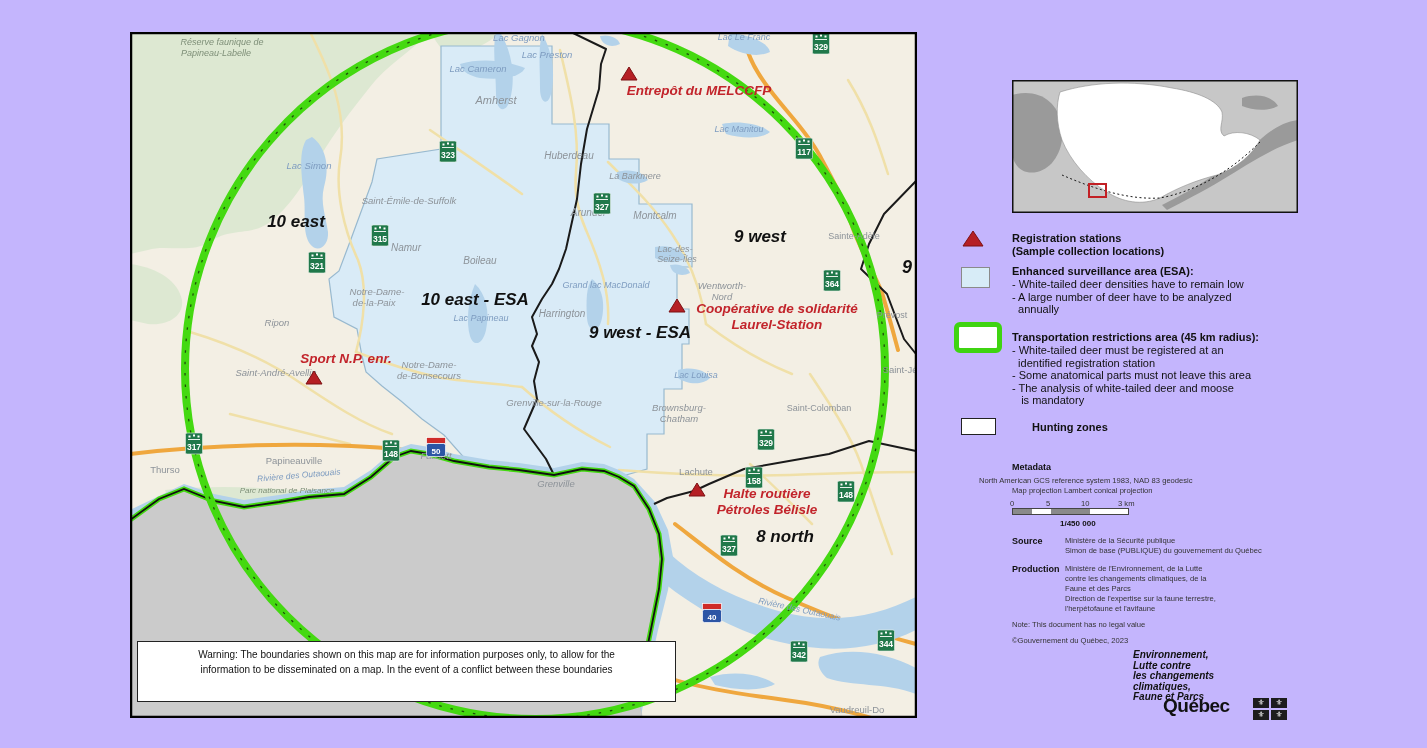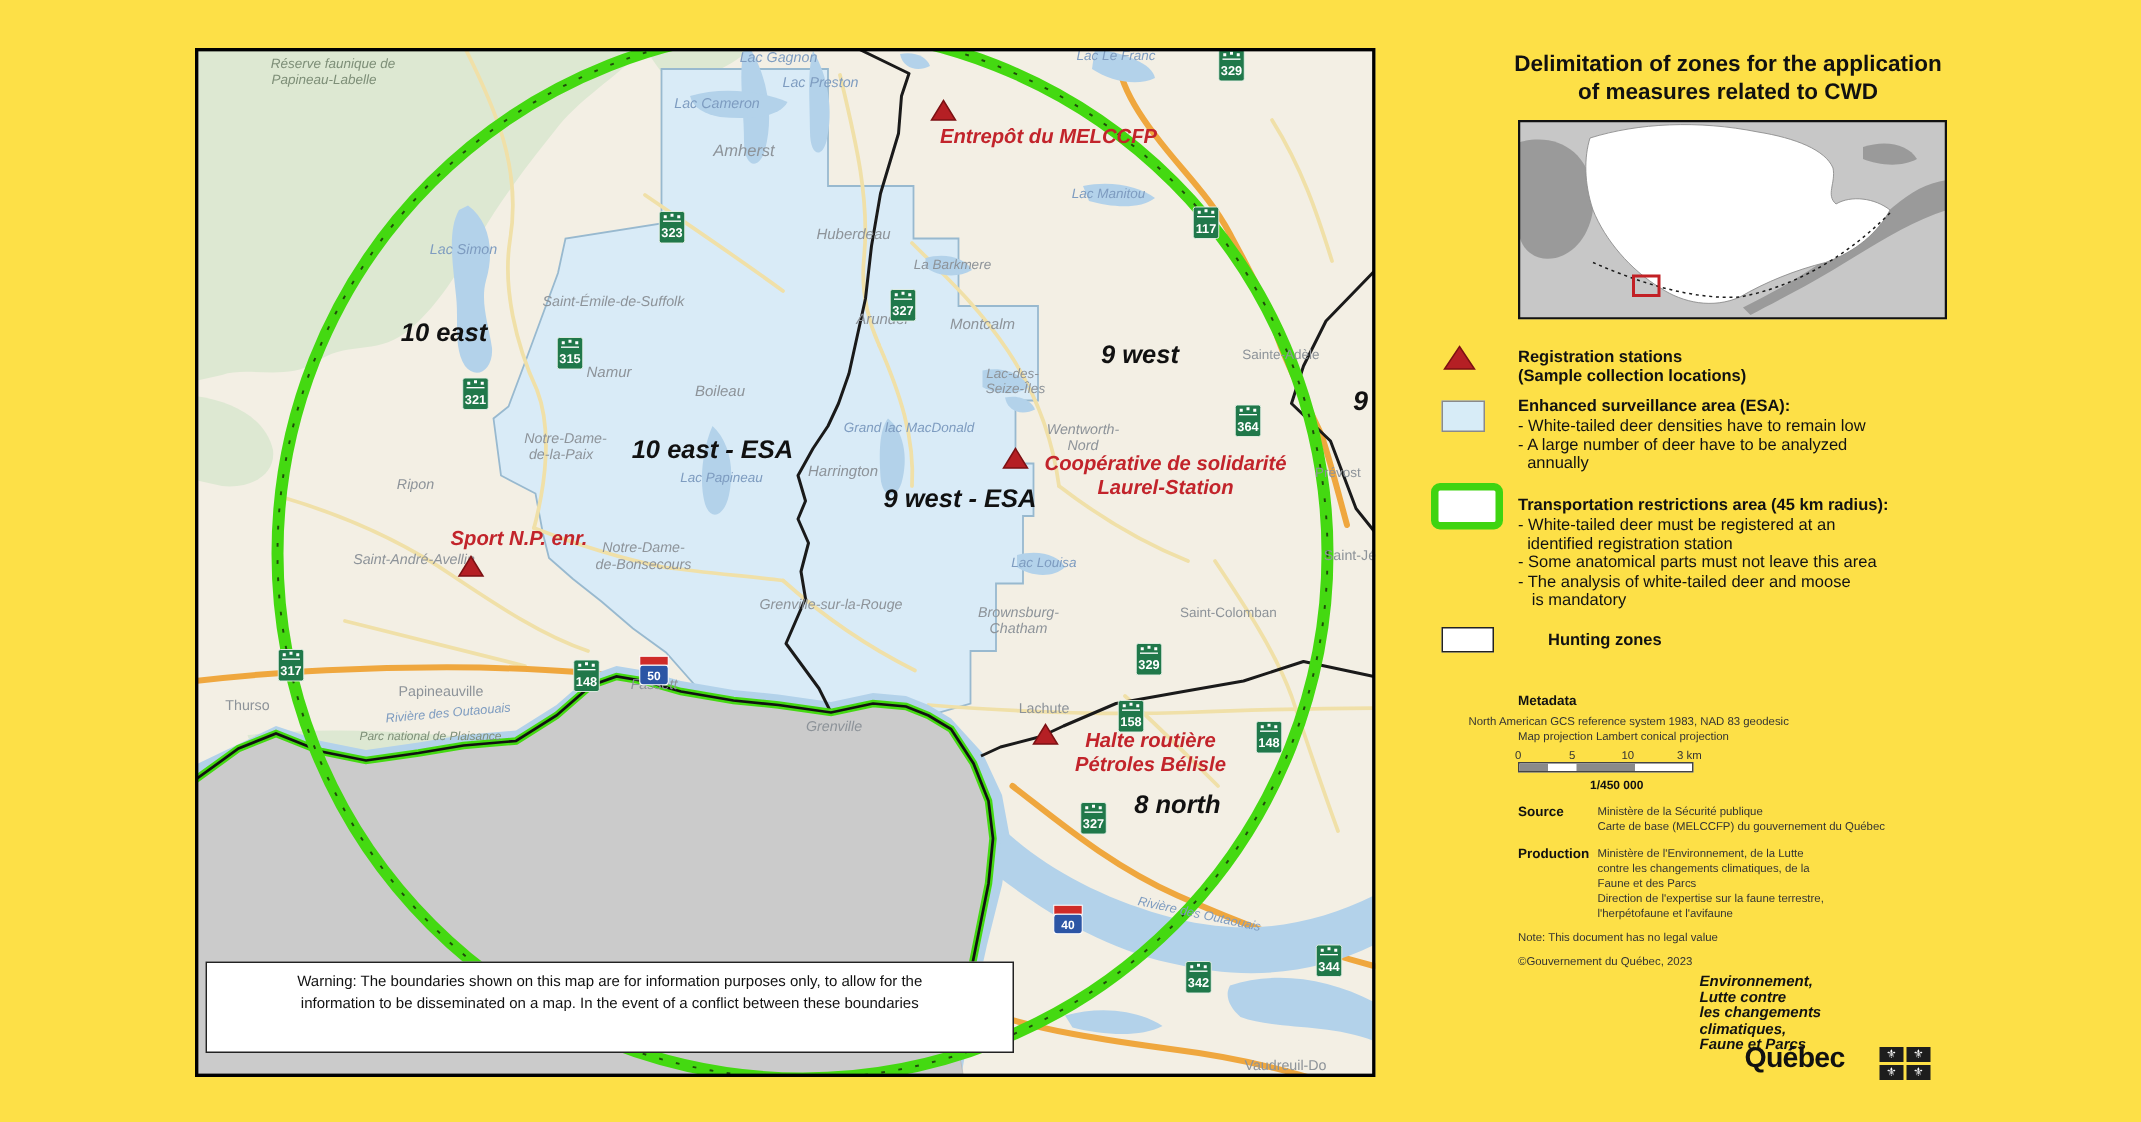--- a/index.html
+++ b/index.html
@@ -1,16 +1,16 @@
 <!DOCTYPE html>
 <html><head>
 <meta charset="utf-8">
 <style>
   html,body{margin:0;padding:0;background:#fff;font-family:"Liberation Sans",sans-serif;}
-  #page{position:relative;width:1427px;height:748px;background:#fde047;overflow:hidden;}
+  #page{position:relative;width:1427px;height:748px;background:#c4b5fd;overflow:hidden;}
   .abs{position:absolute;}
   #map-frame{left:130px;top:32px;width:787px;height:686px;}
   #title{left:1003px;top:33px;width:298px;text-align:center;font-weight:bold;font-size:15px;line-height:19px;color:#111;}
   #inset{left:1012px;top:80px;}
   
   .leg-head{font-weight:bold;font-size:11px;color:#111;line-height:12.5px;white-space:pre;}
   .leg-item{font-size:11px;color:#111;line-height:12.5px;white-space:pre;}
   #sw-esa{left:961px;top:267px;width:27px;height:19px;background:#d7ecf7;border:1px solid #8a8a8a;}
   #sw-circle{left:954px;top:322px;width:38px;height:21px;background:#fff;border:5px solid #3fd411;border-radius:6px;}
   #sw-hunt{left:961px;top:418px;width:33px;height:15px;background:#fff;border:1.3px solid #222;}
@@ -323,24 +323,20 @@
       </g>
 
     <rect x="1" y="1" width="785" height="684" fill="none" stroke="#000" stroke-width="2.5"></rect>
   </svg>
 
   <div id="warning" class="abs">
     <div>Warning: The boundaries shown on this map are for information purposes only, to allow for the</div>
     <div>information to be disseminated on a map. In the event of a conflict between these boundaries</div>
   </div>
 
-  <div id="title" class="abs">
-    <div>Delimitation of zones for the application</div>
-    <div>of measures related to CWD</div>
-  </div>
 
   <svg id="inset" class="abs" viewBox="0 0 286 133" width="286" height="133">
     <rect x="0" y="0" width="286" height="133" fill="#c7c7c7"></rect>
     <g fill="#9a9a9a">
       <path d="M0,15 C25,8 45,20 50,45 C53,68 42,88 25,92 C10,95 0,85 0,70 Z"></path>
       <path d="M150,125 C185,108 220,85 250,58 C262,48 272,42 286,40 L286,60 C260,68 235,85 210,100 C190,112 170,122 155,130 Z"></path>
       <path d="M230,18 C245,13 260,16 266,26 C255,32 240,30 230,26 Z"></path>
     </g>
     <path d="M48,12 C80,2 120,0 160,8 C185,12 205,20 210,32 C212,42 205,50 212,56 C222,50 238,52 248,60 C240,75 225,88 205,95 C185,100 165,108 148,118 C130,126 110,122 95,112 C75,100 58,80 50,60 C44,42 44,25 48,12 Z" fill="#fff" stroke="#8d8d8d" stroke-width="0.6"></path>
     <path d="M50,95 C80,108 115,120 148,118 C180,112 215,95 248,62" fill="none" stroke="#1a1a1a" stroke-width="1" stroke-dasharray="2 2.5"></path>
@@ -380,21 +376,21 @@
   <div class="abs tick" style="left:1081px;top:499px;">10</div>
   <div class="abs tick" style="left:1118px;top:499px;">3 km</div>
   <div id="scalebar" class="abs">
     <div class="seg" style="left:0;width:19px;"></div>
     <div class="seg" style="left:38px;width:39px;"></div>
   </div>
   <div class="abs md-bold-sm" style="left:1060px;top:519px;">1/450 000</div>
 
   <div class="abs md-head" style="left:1012px;top:536px;">Source</div>
   <div class="abs md-txt" style="left:1065px;top:536px;">Ministère de la Sécurité publique</div>
-  <div class="abs md-txt" style="left:1065px;top:546px;">Carte de base (MELCCFP) du gouvernement du Québec</div>
+  <div class="abs md-txt" style="left:1065px;top:546px;">Simon de base (PUBLIQUE) du gouvernement du Québec</div>
 
   <div class="abs md-head" style="left:1012px;top:564px;">Production</div>
   <div class="abs md-txt" style="left:1065px;top:564px;">Ministère de l'Environnement, de la Lutte</div>
   <div class="abs md-txt" style="left:1065px;top:574px;">contre les changements climatiques, de la</div>
   <div class="abs md-txt" style="left:1065px;top:584px;">Faune et des Parcs</div>
   <div class="abs md-txt" style="left:1065px;top:594px;">Direction de l'expertise sur la faune terrestre,</div>
   <div class="abs md-txt" style="left:1065px;top:604px;">l'herpétofaune et l'avifaune</div>
 
   <div class="abs md-txt" style="left:1012px;top:620px;">Note: This document has no legal value</div>
   <div class="abs md-txt" style="left:1012px;top:636px;">©Gouvernement du Québec, 2023</div>

